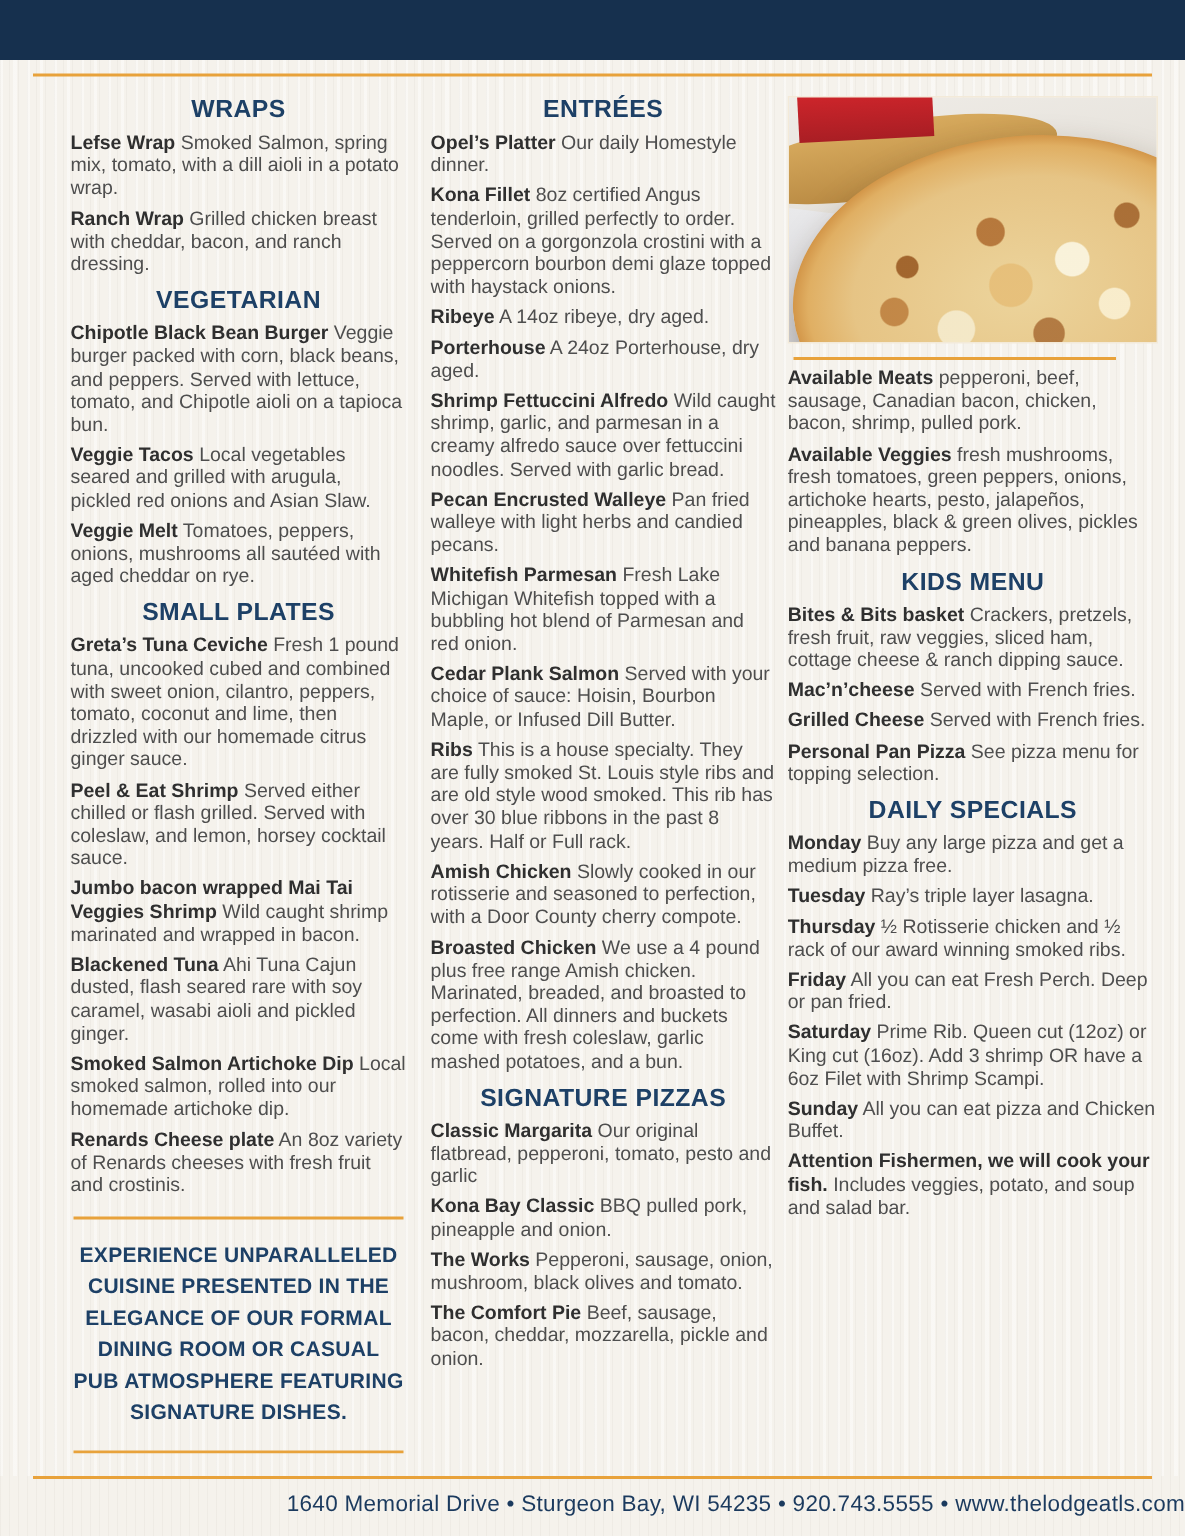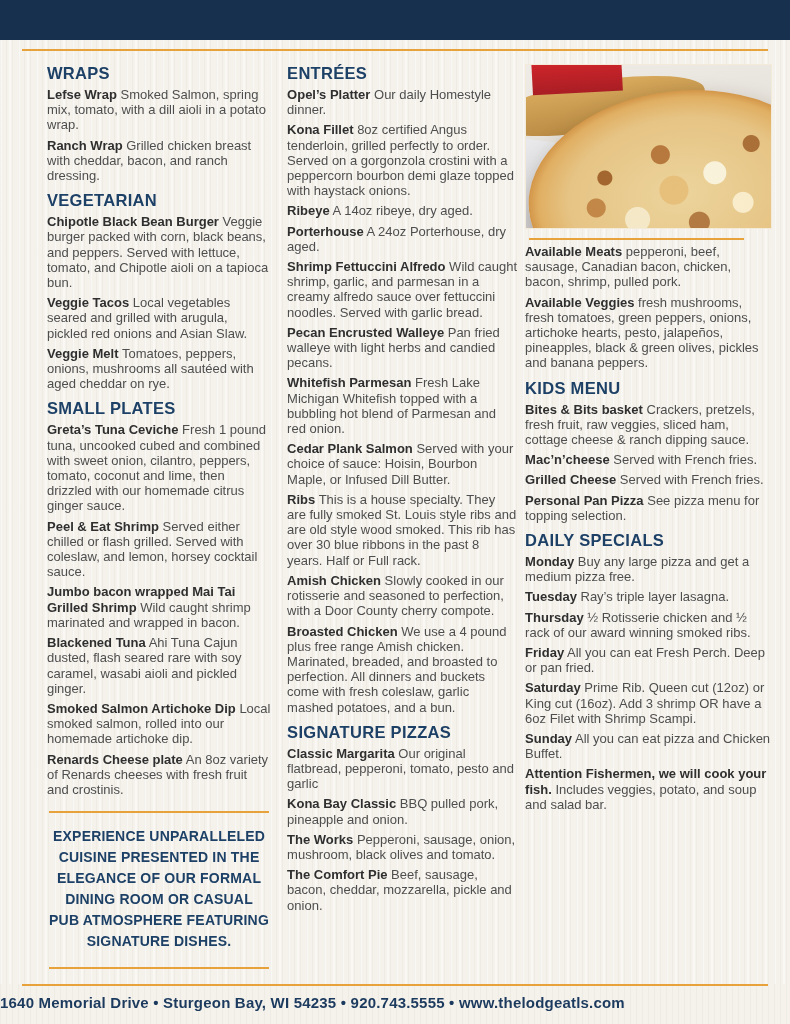--- a/index.html
+++ b/index.html
@@ -16,21 +16,21 @@
       repeating-linear-gradient(90deg, rgba(255,255,255,0.45) 0px, rgba(255,255,255,0.45) 2px, transparent 2px, transparent 9px);
   }
   .topbar{height:40px;background:#16304e;}
   .gold-rule{height:2px;background:#e8a23b;margin:9px 22px 0 22px;}
   .content{display:flex;align-items:flex-start;padding:11px 18px 0 47px;height:930px;overflow:hidden;}
   .col{overflow:hidden;}
   .col1{width:226px;}
   .col2{width:232px;margin-left:16px;}
   .col3{width:249px;margin-left:8px;}
   .heading{
-    font-size:16.5px;font-weight:bold;color:#1d4066;
+    font-size:16.5px;font-weight:bold;color:#1d4066;text-align:center;
     letter-spacing:0.3px;margin:8px 0 4px 0;
   }
   .col .heading:first-child{margin-top:2px;}
   .item{
     font-size:13px;line-height:15.2px;color:#4e4e4e;
     margin:0 0 5px 0;
   }
   .item b{color:#2f2f2f;}
   .callout{
     margin:14px 2px 0 2px;
@@ -66,21 +66,21 @@
       radial-gradient(circle at 85% 45%, rgba(180,110,45,.8) 0 9px, transparent 10px),
       radial-gradient(circle at 48% 48%, rgba(230,190,120,.9) 0 14px, transparent 15px),
       radial-gradient(ellipse at 50% 50%, #ecd49c 0%, #e6c485 52%, #e0af63 66%, #cf8f41 72%, #b06a28 76%, #c98f4d 79%, #d9a865 82%, transparent 83%);
   }
   
   .footer{position:absolute;left:0;right:0;bottom:0;height:40px;
     background-color:#f5f2ec;
     background-image:repeating-linear-gradient(90deg, rgba(120,110,95,0.05) 0 1px, transparent 1px 6px);}
   .footer .gold-rule{margin-top:0;}
   .footer-text{
-    text-align:left;color:#1b3a5e;font-weight:bold;font-size:15px;
+    text-align:right;color:#1b3a5e;font-weight:normal;font-size:15px;
     line-height:34px;letter-spacing:0.2px;
   }
 </style>
 </head>
 <body>
 
 <div class="page">
   <div class="topbar"></div>
   <div class="gold-rule"></div>
 
@@ -89,21 +89,21 @@
         <div class="heading">WRAPS</div>
         <p class="item"><b>Lefse Wrap</b> Smoked Salmon, spring mix, tomato, with a dill aioli in a potato wrap.</p>
         <p class="item"><b>Ranch Wrap</b> Grilled chicken breast with cheddar, bacon, and ranch dressing.</p>
         <div class="heading">VEGETARIAN</div>
         <p class="item"><b>Chipotle Black Bean Burger</b> Veggie burger packed with corn, black beans, and peppers. Served with lettuce, tomato, and Chipotle aioli on a tapioca bun.</p>
         <p class="item"><b>Veggie Tacos</b> Local vegetables seared and grilled with arugula, pickled red onions and Asian Slaw.</p>
         <p class="item"><b>Veggie Melt</b> Tomatoes, peppers, onions, mushrooms all sautéed with aged cheddar on rye.</p>
         <div class="heading">SMALL PLATES</div>
         <p class="item"><b>Greta’s Tuna Ceviche</b> Fresh 1 pound tuna, uncooked cubed and combined with sweet onion, cilantro, peppers, tomato, coconut and lime, then drizzled with our homemade citrus ginger sauce.</p>
         <p class="item"><b>Peel &amp; Eat Shrimp</b> Served either chilled or flash grilled. Served with coleslaw, and lemon, horsey cocktail sauce.</p>
-        <p class="item"><b>Jumbo bacon wrapped Mai Tai Grilled Shrimp</b> Wild caught shrimp marinated and wrapped in bacon.</p>
+        <p class="item"><b>Jumbo bacon wrapped Mai Tai Veggies Shrimp</b> Wild caught shrimp marinated and wrapped in bacon.</p>
         <p class="item"><b>Blackened Tuna</b> Ahi Tuna Cajun dusted, flash seared rare with soy caramel, wasabi aioli and pickled ginger.</p>
         <p class="item"><b>Smoked Salmon Artichoke Dip</b> Local smoked salmon, rolled into our homemade artichoke dip.</p>
         <p class="item"><b>Renards Cheese plate</b> An 8oz variety of Renards cheeses with fresh fruit and crostinis.</p>
         <div class="callout">EXPERIENCE UNPARALLELED CUISINE PRESENTED IN THE ELEGANCE OF OUR FORMAL DINING ROOM OR CASUAL PUB ATMOSPHERE FEATURING SIGNATURE DISHES.</div>
       </div>
     <div class="col col2">
         <div class="heading">ENTRÉES</div>
         <p class="item"><b>Opel’s Platter</b> Our daily Homestyle dinner.</p>
         <p class="item"><b>Kona Fillet</b> 8oz certified Angus tenderloin, grilled perfectly to order. Served on a gorgonzola crostini with a peppercorn bourbon demi glaze topped with haystack onions.</p>
         <p class="item"><b>Ribeye</b> A 14oz ribeye, dry aged.</p>

